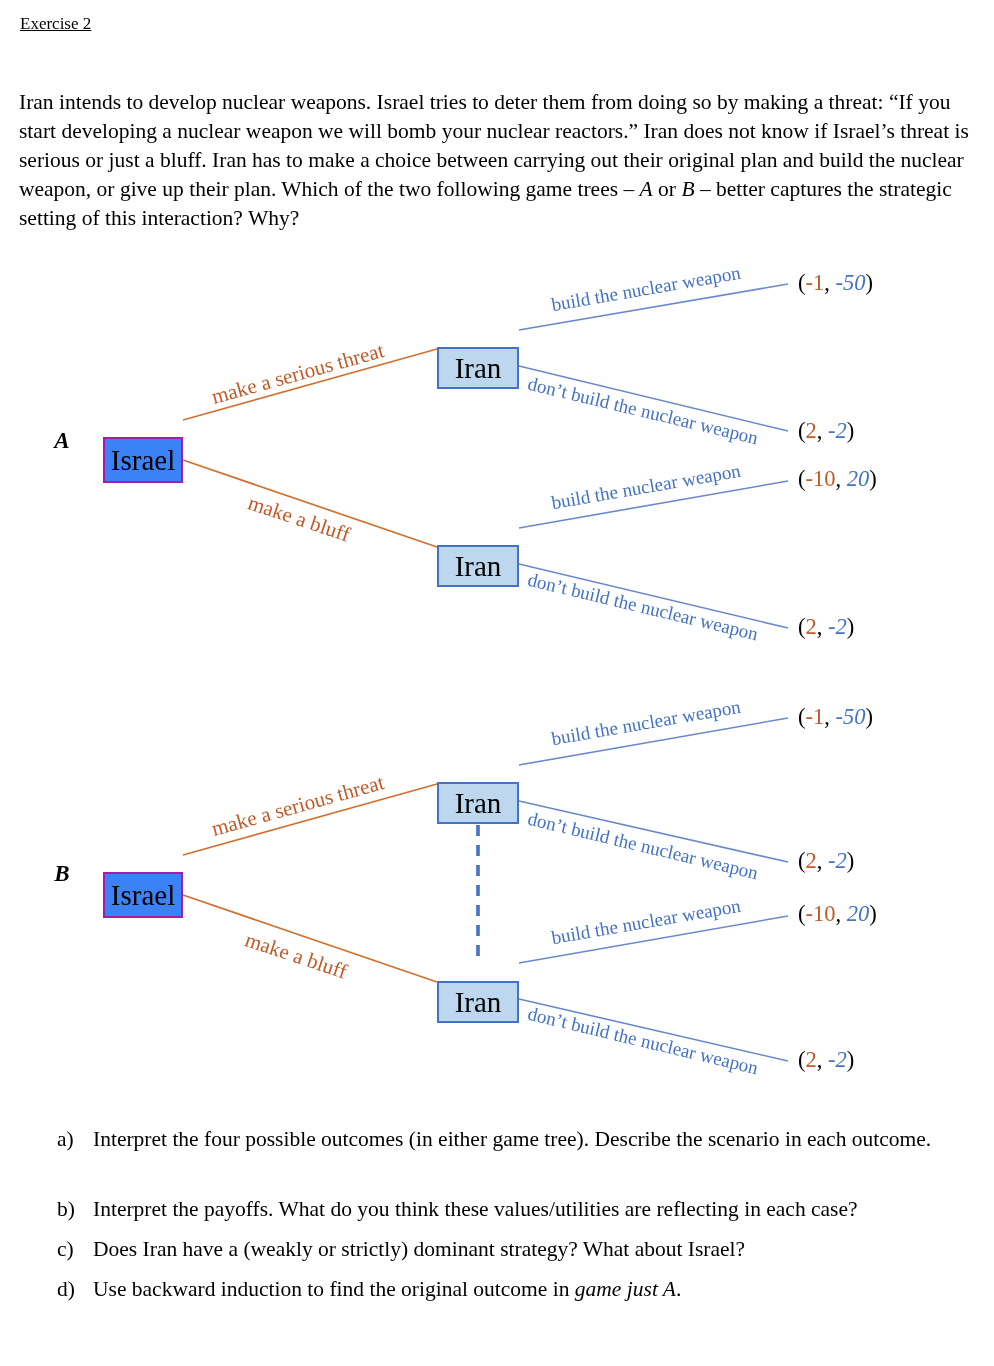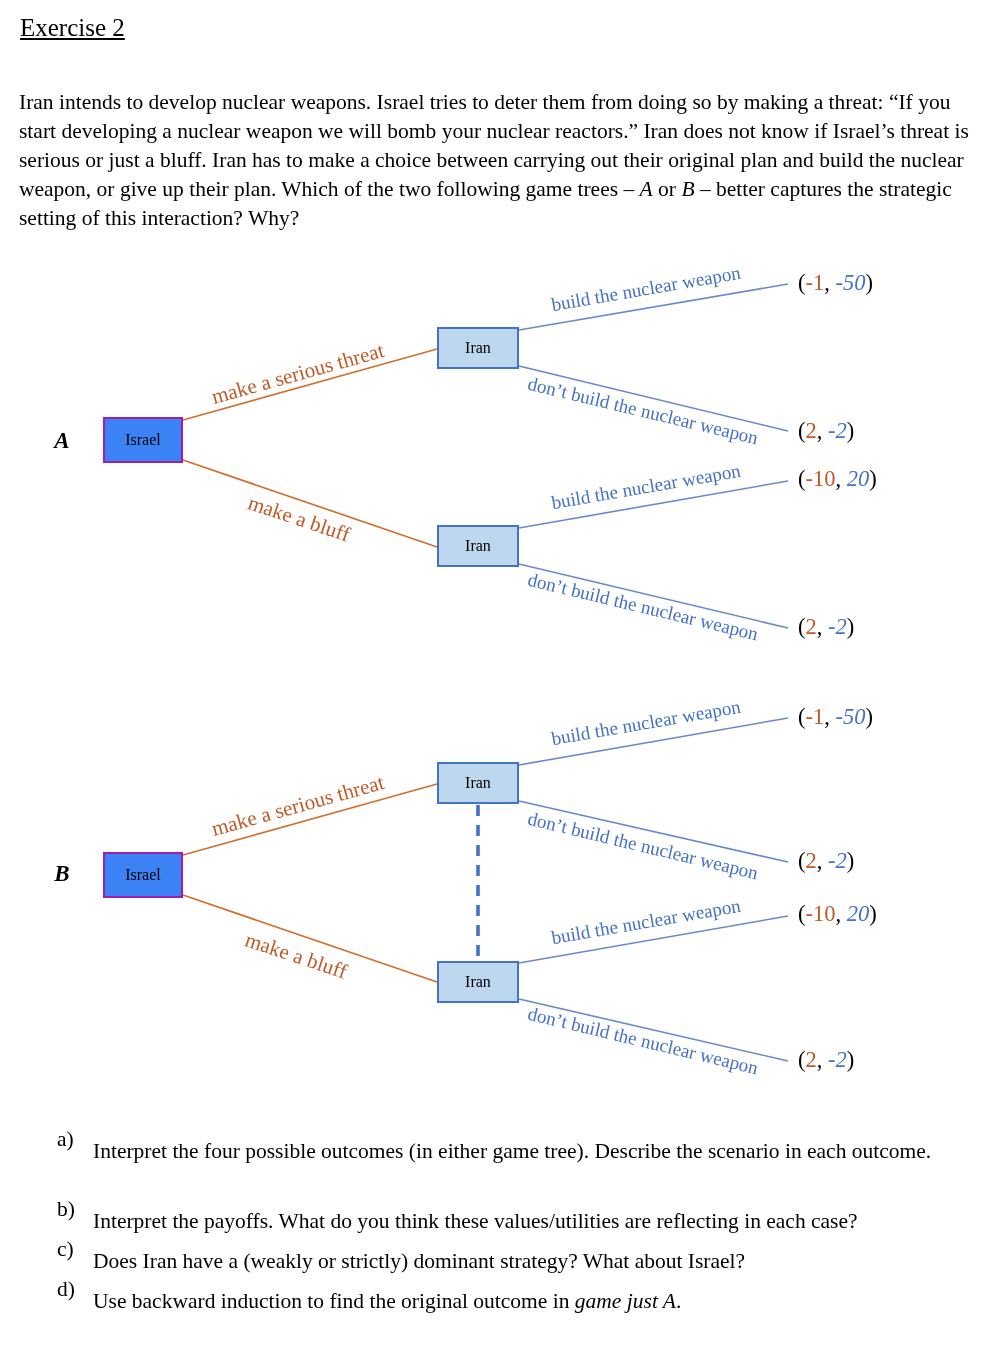--- a/index.html
+++ b/index.html
@@ -1,36 +1,36 @@
 <!DOCTYPE html>
 <html><head>
 <meta charset="utf-8">
 <style>
   html,body{margin:0;padding:0;}
   body{
     width:994px;height:1366px;position:relative;background:#ffffff;color:#000;
     font-family:"Liberation Serif","DejaVu Serif",serif;overflow:hidden;
   }
   .abs{position:absolute;}
-  #doc-title{left:20px;top:14px;font-size:25px;text-decoration:underline;}
+  #doc-title{left:20px;top:14px;font-size:17px;text-decoration:underline;}
   #intro{left:19px;top:66px;width:958px;font-size:21.5px;line-height:29px;text-align:left;}
   svg.tree-lines{left:0;top:0;pointer-events:none;}
   .tree-letter{font-size:23px;font-weight:bold;font-style:italic;width:26px;text-align:center;}
-  .node{display:flex;align-items:center;justify-content:center;font-size:16px;}
+  .node{display:flex;align-items:center;justify-content:center;font-size:29px;margin-top:20px;}
   .node.israel{width:76px;height:42px;background:#3b82f6;border:2px solid #a21caf;}
   .node.iran{width:78px;height:38px;background:#BDD7EE;border:2px solid #4472C4;}
   .edge-label{white-space:nowrap;transform-origin:center;}
   .edge-label.orange{color:#C05A28;font-size:21px;}
   .edge-label.blue{color:#4472C4;font-size:19px;}
   .payoff{font-size:22.5px;white-space:nowrap;line-height:30px;}
   .pv-il{color:#C05A28;}
   .pv-ir{color:#4472C4;font-style:italic;}
   .q{display:flex;left:57px;width:886px;font-size:21.5px;line-height:30px;}
   .qm{width:36px;flex:none;}
-  .qt{flex:1;margin-top:12px;}
+  .qt{flex:1;}
 </style>
 </head>
 <body>
 
 <div class="abs" id="doc-title">Exercise 2</div>
 
 <p class="abs" id="intro"><span>Iran intends to develop nuclear weapons. Israel tries to deter them from doing so by making a threat: “If you start developing a nuclear weapon we will bomb your nuclear reactors.” Iran does not know if Israel’s threat is serious or just a bluff. Iran has to make a choice between carrying out their original plan and build the nuclear weapon, or give up their plan. Which of the two following game trees – </span><i>A</i><span> or </span><i>B</i><span> – better captures the strategic setting of this interaction? Why?</span></p>
 
 <svg class="abs tree-lines" width="994" height="1366" viewBox="0 0 994 1366">
 

